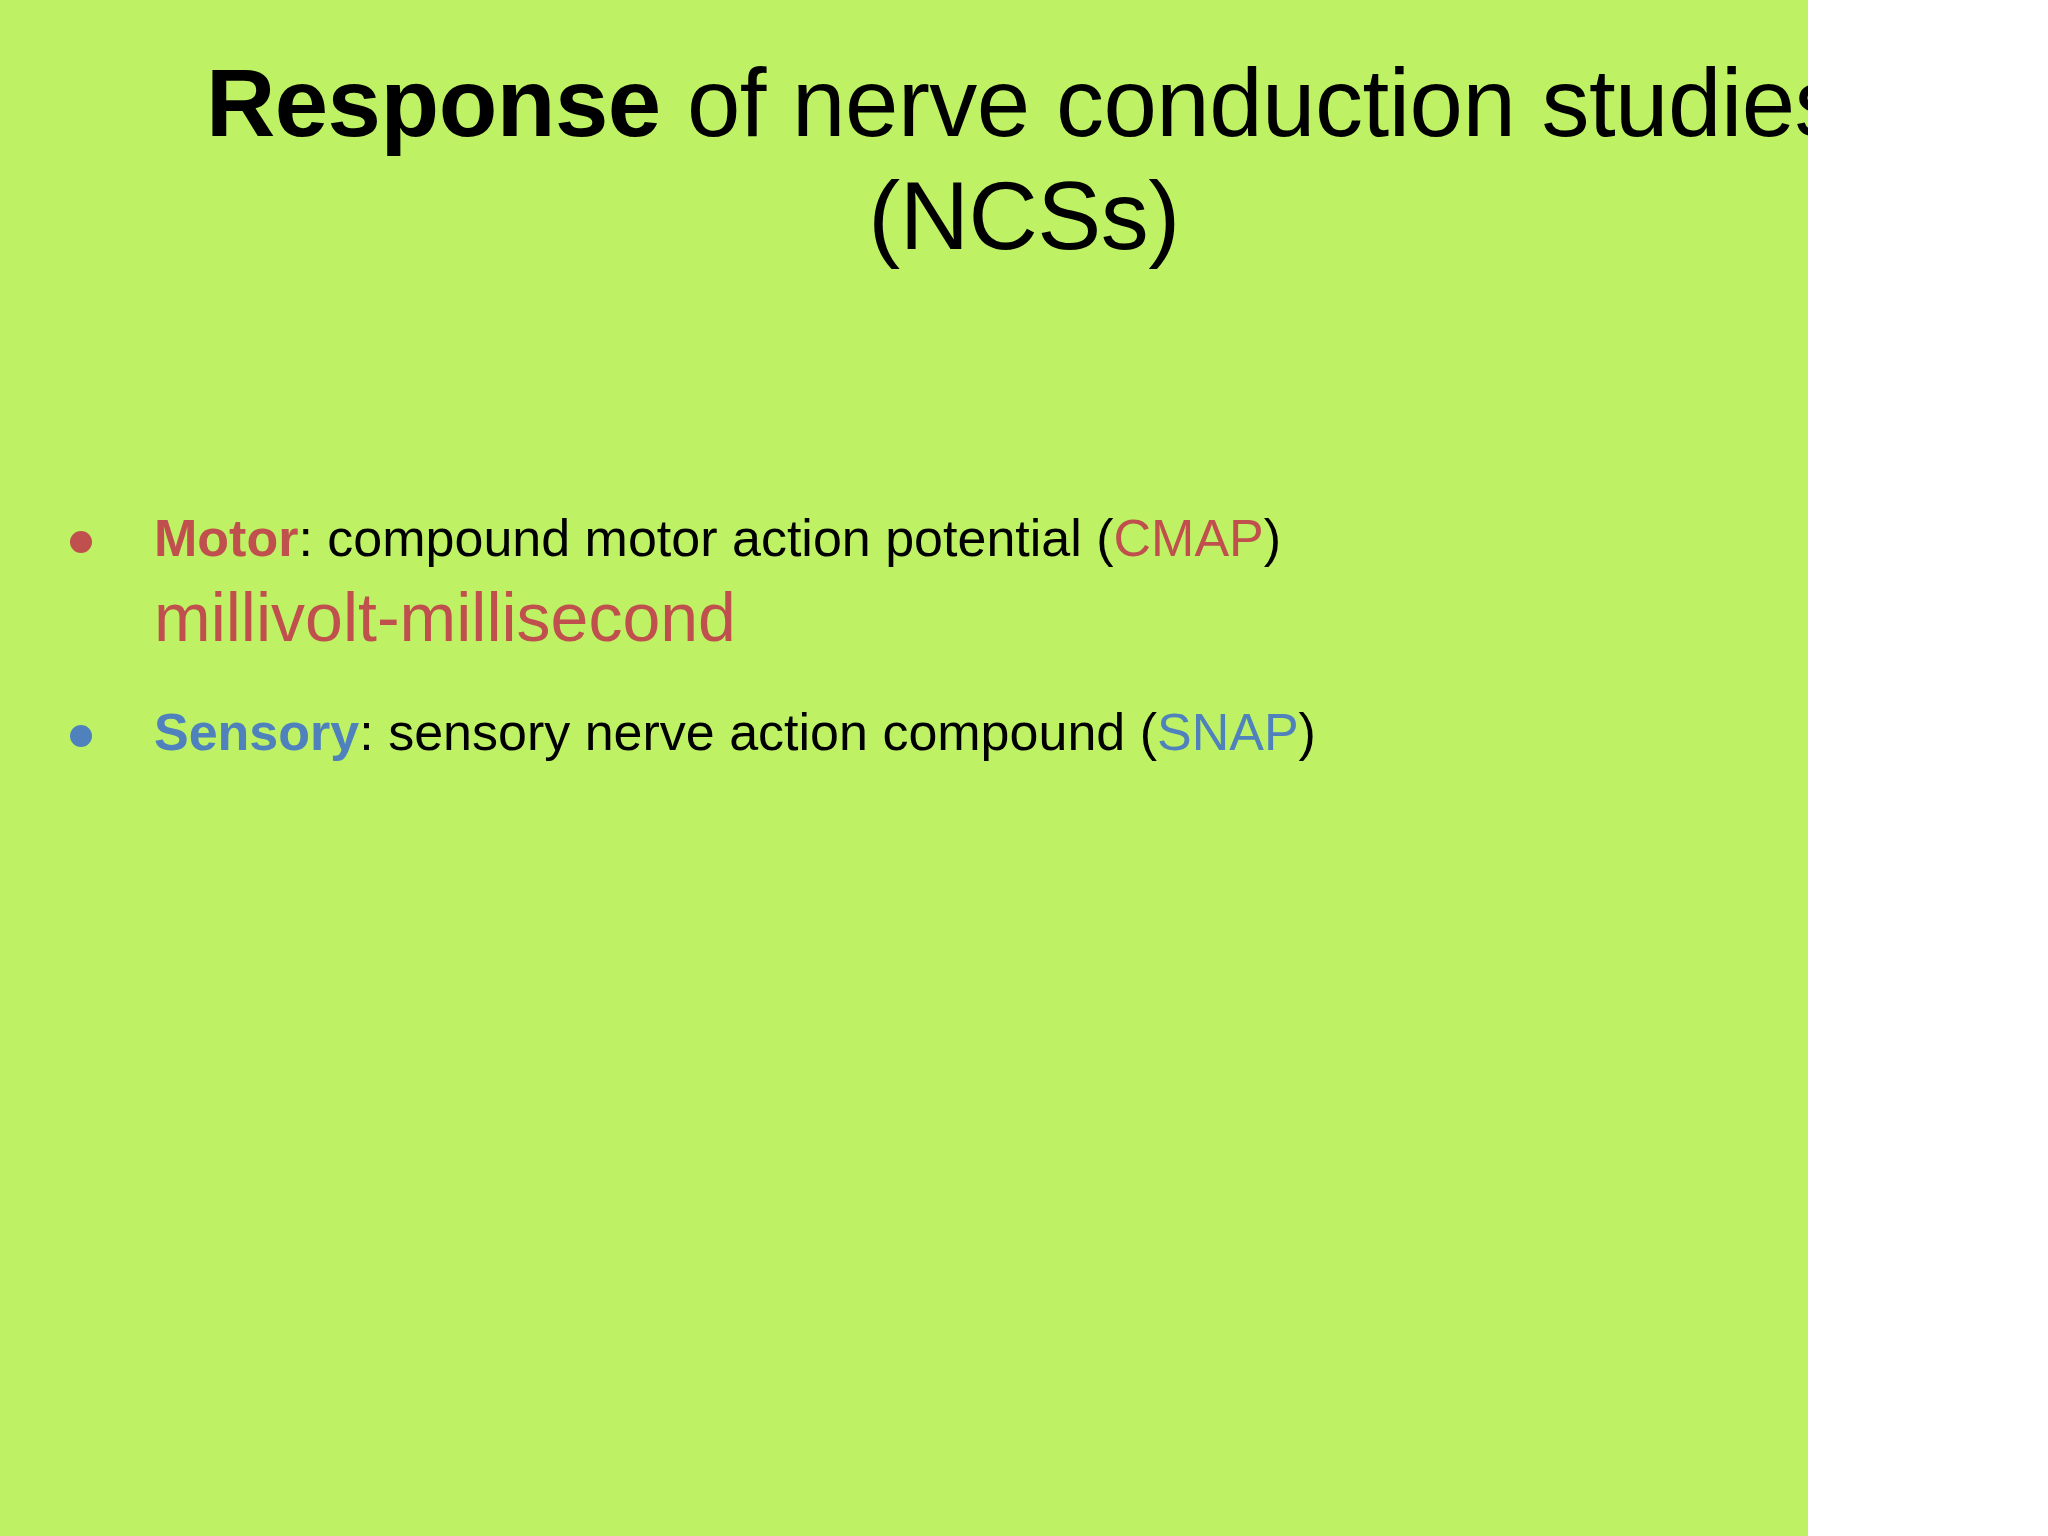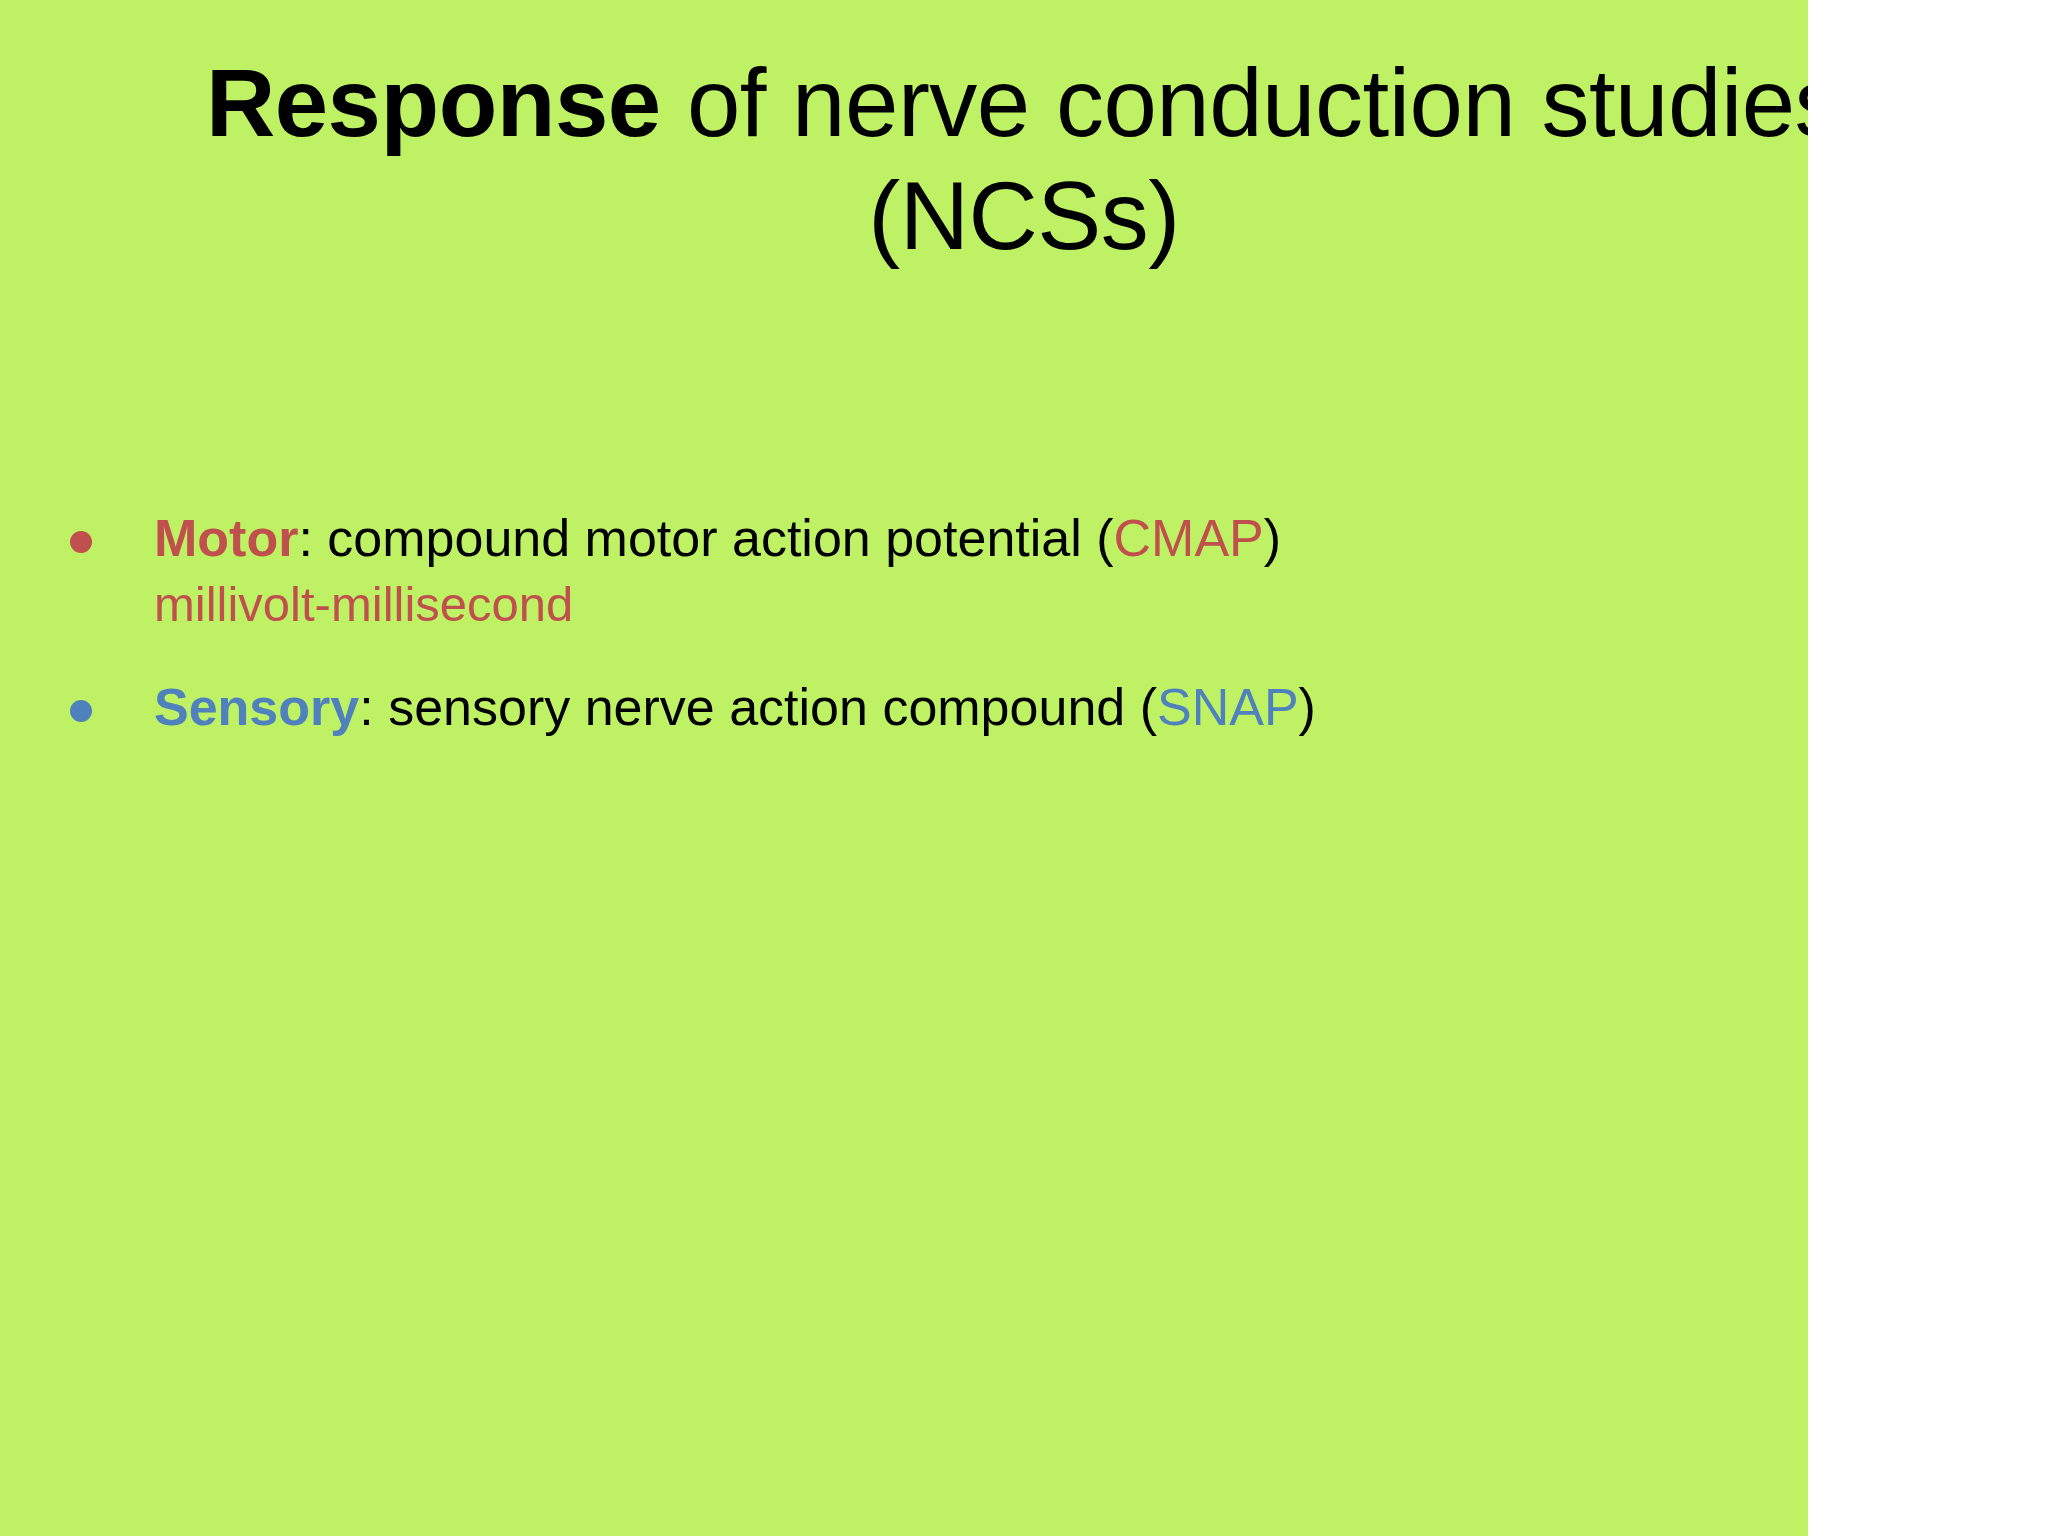--- a/index.html
+++ b/index.html
@@ -86,21 +86,21 @@
   .lead-blue {
     color: #4F81BD;
     font-weight: 700;
   }
 
   .accent-red  { color: #C0504D; font-weight: 400; }
   .accent-blue { color: #4F81BD; font-weight: 400; margin-top: 17px; }
 
   .sub-line {
     padding-left: 92px;
-    font-size: 49px;
+    font-size: 68px;
     line-height: 1.30;
     font-weight: 400;
   }
 
   .sub-red  { color: #C0504D; }
   .sub-blue { color: #4F81BD; }
 
   .punct { color: #000000; }
 </style>
 </head>

